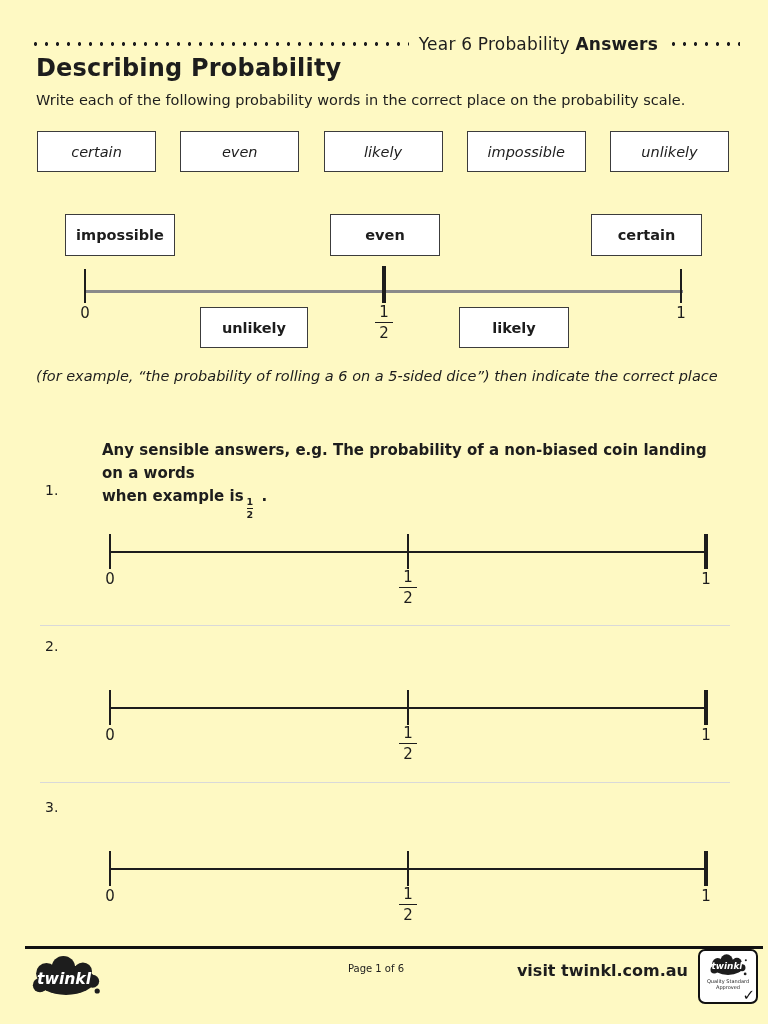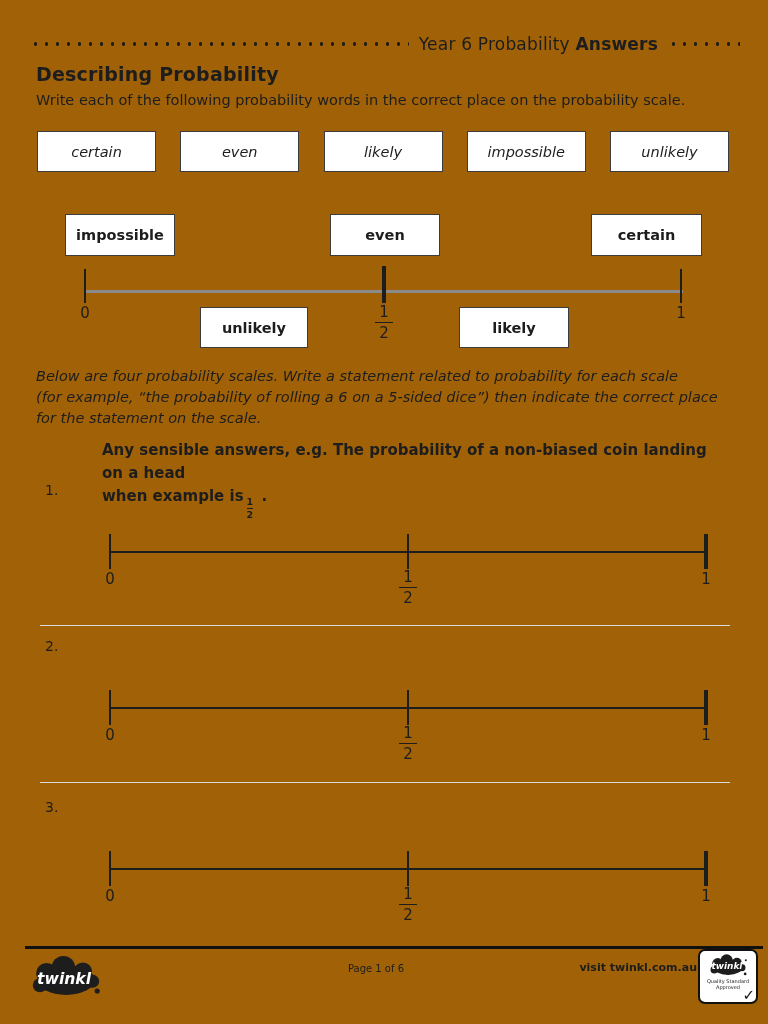--- a/index.html
+++ b/index.html
@@ -1,41 +1,41 @@
 <!DOCTYPE html>
 <html><head>
 <meta charset="utf-8">
 <style>
   html,body{margin:0;padding:0;background:#e8e8e8;}
   .page{
     position:relative;
     width:768px;height:1024px;
     margin:0 auto;
-    background:#a16207;
+    background:#fef9c3;
     font-family:"DejaVu Sans","Liberation Sans",sans-serif;
     color:#1d1d1d;
     overflow:hidden;
   }
   
   .header-row{
     position:absolute;left:30px;right:28px;top:33px;height:22px;
     display:flex;align-items:center;gap:10px;
   }
   .dots{
     height:6px;align-self:center;
     background-image:radial-gradient(circle,#1d1d1d 1.7px,rgba(0,0,0,0) 1.9px);
     background-size:11px 6px;background-repeat:repeat-x;background-position:center left;
   }
   .dots-left{flex:1;}
   .dots-right{width:72px;}
   .doc-title{font-size:17px;white-space:nowrap;letter-spacing:.2px;}
   .doc-title b{font-weight:bold;}
   .h1{
-    position:absolute;left:36px;top:63px;
-    font-size:19px;font-weight:bold;letter-spacing:.2px;
+    position:absolute;left:36px;top:54px;
+    font-size:24px;font-weight:bold;letter-spacing:.2px;
   }
   .p1{
     position:absolute;left:36px;top:92px;width:710px;
     font-size:14.5px;
   }
   
   .word-bank{
     position:absolute;left:37px;top:131px;width:692px;height:41px;
     display:flex;justify-content:space-between;
   }
@@ -103,21 +103,21 @@
   .q-num.n0{left:59px;}
   .q-num.n1{left:655px;}
   .q-frac{position:absolute;left:358px;top:90px;width:28px;justify-content:center;}
   .divider{position:absolute;left:40px;width:690px;height:1px;background:#d9d9d9;}
   .div1{top:625px;}
   .div2{top:782px;}
   
   .footer-rule{position:absolute;left:25px;top:946px;width:738px;height:3px;background:#111;}
   .footer-logo{position:absolute;left:27px;top:954px;width:78px;height:48px;}
   .footer-page{position:absolute;left:0;right:16px;top:963px;text-align:center;font-size:10px;}
-  .footer-visit{position:absolute;right:71px;top:961px;font-size:11px;font-weight:bold;}
+  .footer-visit{position:absolute;right:80px;top:961px;font-size:16px;font-weight:bold;}
   .badge{
     position:absolute;left:698px;top:949px;width:60px;height:55px;box-sizing:border-box;
     border:2px solid #111;border-radius:7px;background:#fff;
     display:flex;flex-direction:column;align-items:center;padding-top:3px;
   }
   .badge svg{width:46px;height:24px;}
   .badge-line{font-size:5px;line-height:6px;text-align:center;}
   .badge-check{
     position:absolute;right:1px;bottom:-2px;
     font-size:15px;font-weight:bold;color:#111;
@@ -158,27 +158,25 @@
     <div class="frac ans-frac">
       <span class="num">1</span>
       <span class="den">2</span>
     </div>
     <div class="tick-num n1">1</div>
     <div class="ans-box ans-unlikely">unlikely</div>
     <div class="ans-box ans-likely">likely</div>
   </div>
 
   <div class="p2">
-    <div>Below are four probability scales. Write a statement related to probability for each scale</div>
     <div>(for example, “the probability of rolling a 6 on a 5-sided dice”) then indicate the correct place</div>
-    <div>for the statement on the scale.</div>
   </div>
 
   <div class="answer-note">
-    <div>Any sensible answers, e.g. The probability of a non-biased coin landing on a head</div>
+    <div>Any sensible answers, e.g. The probability of a non-biased coin landing on a words</div>
     <div><span>when example is</span><span class="inline-frac">
           <span class="num">1</span>
           <span class="den">2</span>
         </span><span> .</span></div>
   </div>
 
   <div class="q-scale q1">
     <div class="q-number">1.</div>
     <div class="q-line"></div>
     <div class="q-tick t0"></div>

